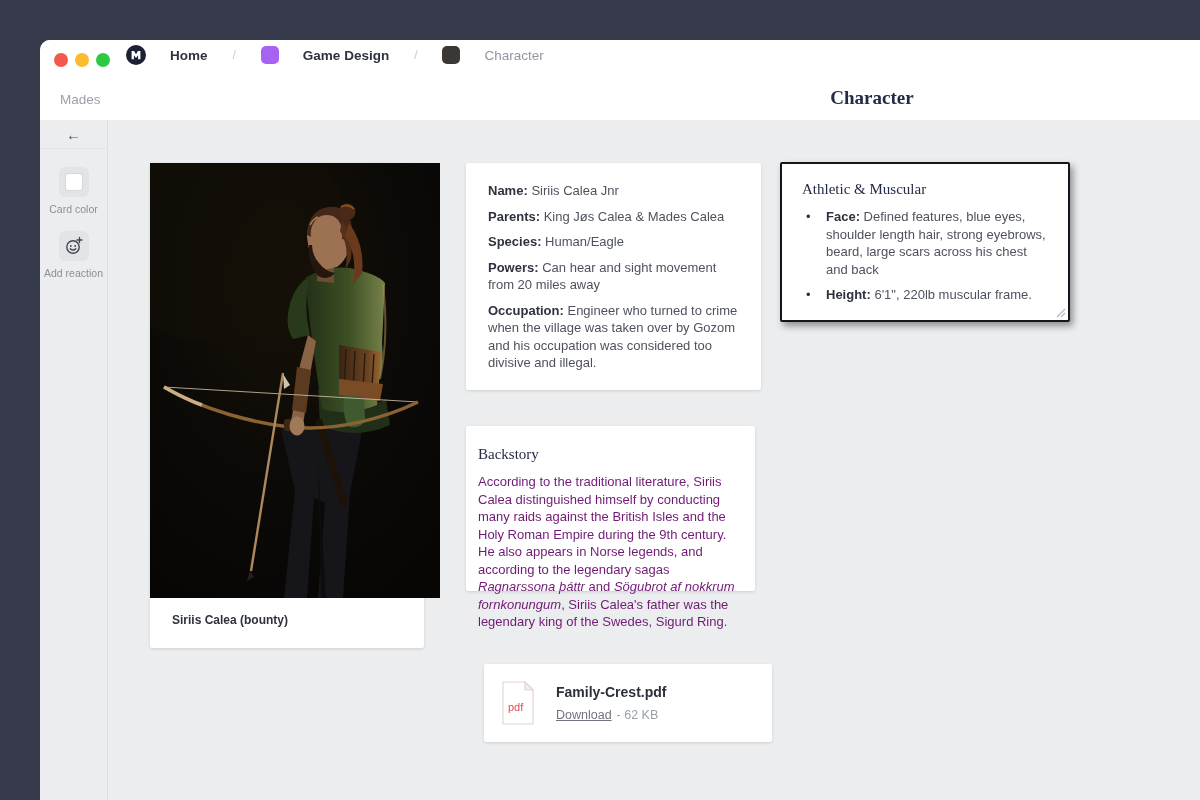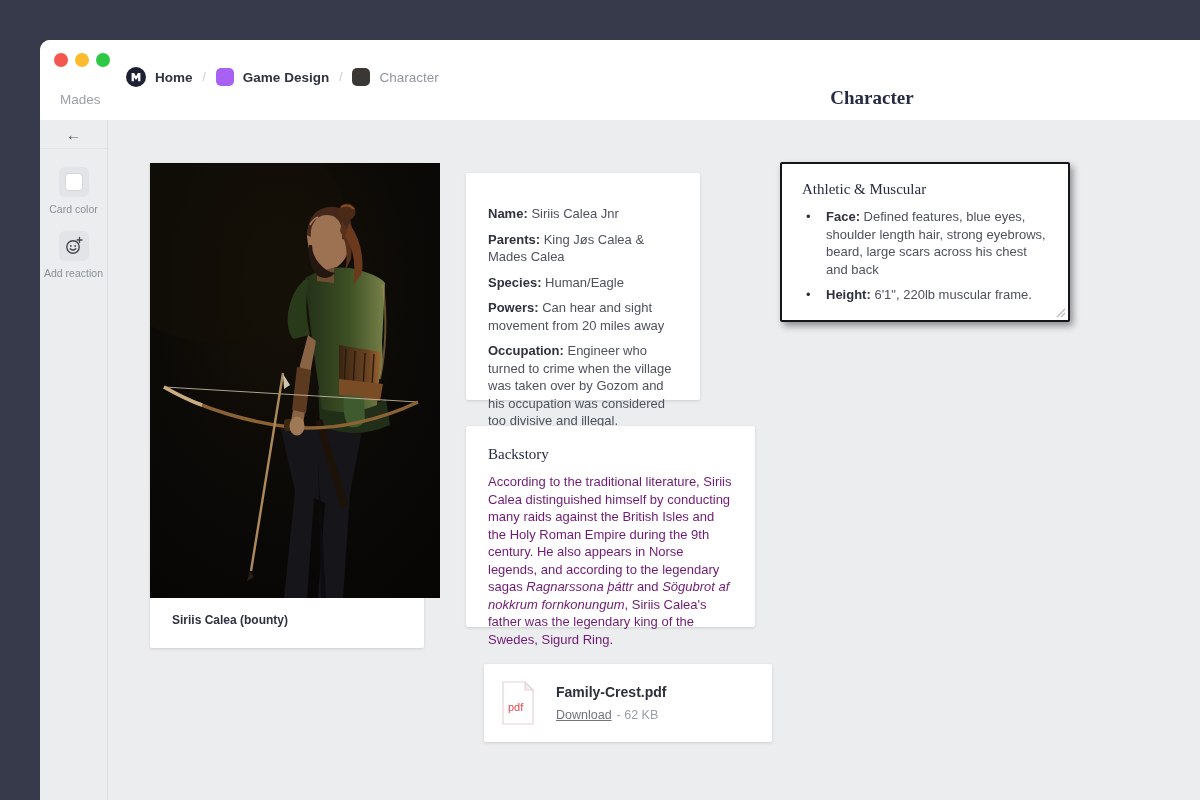--- a/index.html
+++ b/index.html
@@ -5,21 +5,21 @@
   html,body{margin:0;padding:0;width:1200px;height:800px;overflow:hidden;
     background:#373a4a;font-family:"Liberation Sans",sans-serif;}
   .frame{position:relative;width:1200px;height:800px;}
   .window{position:absolute;left:40px;top:40px;right:0;bottom:0;background:#fff;
     border-radius:10px 0 0 0;overflow:hidden;}
   
   .header{position:absolute;top:0;left:0;right:0;height:80px;background:#fff;z-index:5;}
   .traffic{position:absolute;left:14px;top:13px;display:flex;gap:7px;}
   .traffic span{width:14px;height:14px;border-radius:50%;display:block;}
   .tl-red{background:#f4574e;} .tl-yellow{background:#fbbb2d;} .tl-green{background:#2ec944;}
-  .breadcrumb{position:absolute;left:86px;top:26px;height:22px;display:flex;align-items:center;}
+  .breadcrumb{position:absolute;left:86px;top:4px;height:22px;display:flex;align-items:center;gap:15px;}
   .crumb-logo{width:20px;height:20px;margin-right:9px;}
   .crumb{font-size:13.5px;font-weight:bold;color:#2f3340;cursor:pointer;}
   .crumb-sep{margin:0 10px;color:#c6c9cf;font-size:12px;font-weight:normal;}
   .crumb-swatch{width:18px;height:18px;border-radius:5px;display:inline-block;margin-right:9px;vertical-align:middle;}
   .sw-purple{background:#a761f3;} .sw-dark{background:#3b3734;}
   .crumb-current{font-weight:normal;color:#9296a0;}
   .saved{position:absolute;left:20px;top:52px;font-size:13.5px;color:#9ba0a8;}
   .board-title{position:absolute;left:742px;top:47px;width:180px;text-align:center;
     font-family:"Liberation Serif",serif;font-weight:bold;font-size:19px;color:#262b45;cursor:text;}
   
@@ -31,34 +31,34 @@
   .tool-btn{width:30px;height:30px;border-radius:6px;background:#e2e4e7;display:flex;
     align-items:center;justify-content:center;cursor:pointer;}
   .color-swatch{width:16px;height:16px;background:#fff;border-radius:3px;box-shadow:0 0 0 1px #d6d9dc;}
   .tool-label{font-size:10.5px;color:#8b8f99;margin:6px 0 16px;text-align:center;line-height:12px;}
   .canvas{position:relative;flex:1;}
   
   .card{position:absolute;background:#fff;border-radius:2px;box-shadow:0 1px 3px rgba(25,28,45,.14);}
   .image-card{left:42px;top:43px;width:274px;height:485px;cursor:pointer;}
   .image-card svg.photo{display:block;width:290px;height:435px;}
   .caption{padding:15px 22px 0;font-size:12px;font-weight:bold;color:#2d3140;}
-  .profile-card{left:358px;top:53px;width:234px;height:227px;box-sizing:border-box;padding:32px 22px;}
+  .profile-card{left:358px;top:43px;width:295px;height:227px;box-sizing:border-box;padding:19px 22px;}
   .profile-card p{margin:0 0 8px;font-size:13px;line-height:17.5px;color:#4e525e;}
   .profile-card b, .li-label{color:#2e323e;font-weight:bold;}
   .traits-card{left:672px;top:42px;width:290px;height:160px;box-sizing:border-box;
     border:2px solid #14161c;padding:17px 18px 0 20px;
     box-shadow:3px 4px 7px rgba(12,14,22,.42);}
   .serif-title{font-family:"Liberation Serif",serif;font-weight:normal;font-size:15px;
     color:#262b45;margin:0 0 10px;}
   .traits-card ul{margin:0;padding:0;list-style:none;}
   .traits-card li{position:relative;padding-left:24px;font-size:13px;line-height:17.5px;
     color:#4e525e;margin-bottom:8px;}
   .traits-card li::before{content:"\2022";position:absolute;left:4px;color:#2e323e;}
   .resize-handle{position:absolute;right:2px;bottom:2px;cursor:nwse-resize;}
-  .backstory-card{left:358px;top:306px;width:289px;height:201px;box-sizing:border-box;padding:20px 22px;}
+  .backstory-card{left:358px;top:306px;width:289px;height:165px;box-sizing:border-box;padding:20px 12px;}
   .backstory-card p{margin:0;font-size:13px;line-height:17.5px;color:#701a75;}
   .it{font-style:italic;}
   .file-card{left:376px;top:544px;width:288px;height:78px;box-sizing:border-box;
     display:flex;align-items:center;padding:0 16px;}
   .pdf-icon{flex:none;margin-right:20px;}
   .file-name{font-size:14px;font-weight:bold;color:#2c303b;margin-bottom:8px;}
   .file-meta-row{font-size:12.5px;}
   .dl-link{color:#70747e;text-decoration:underline;cursor:pointer;}
   .file-meta{color:#9aa0a8;margin-left:5px;}
 </style>

